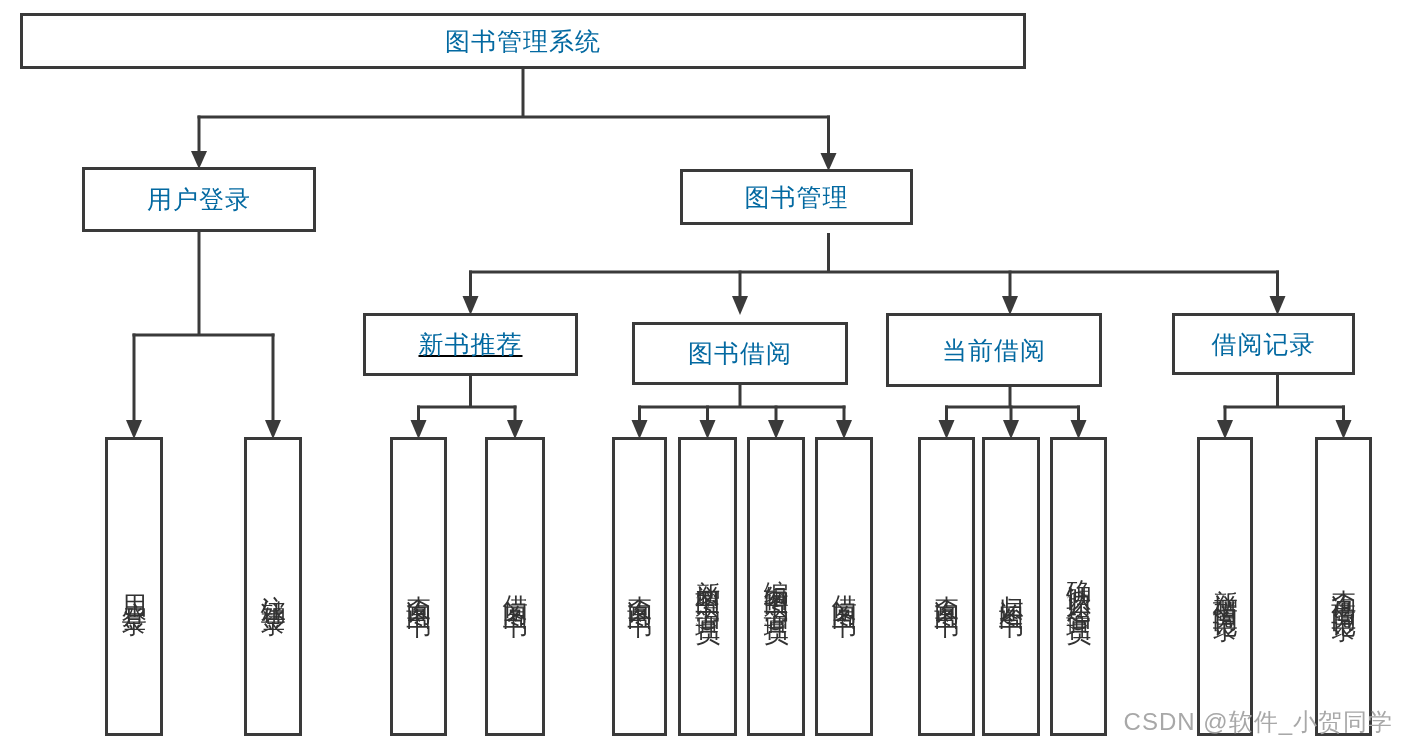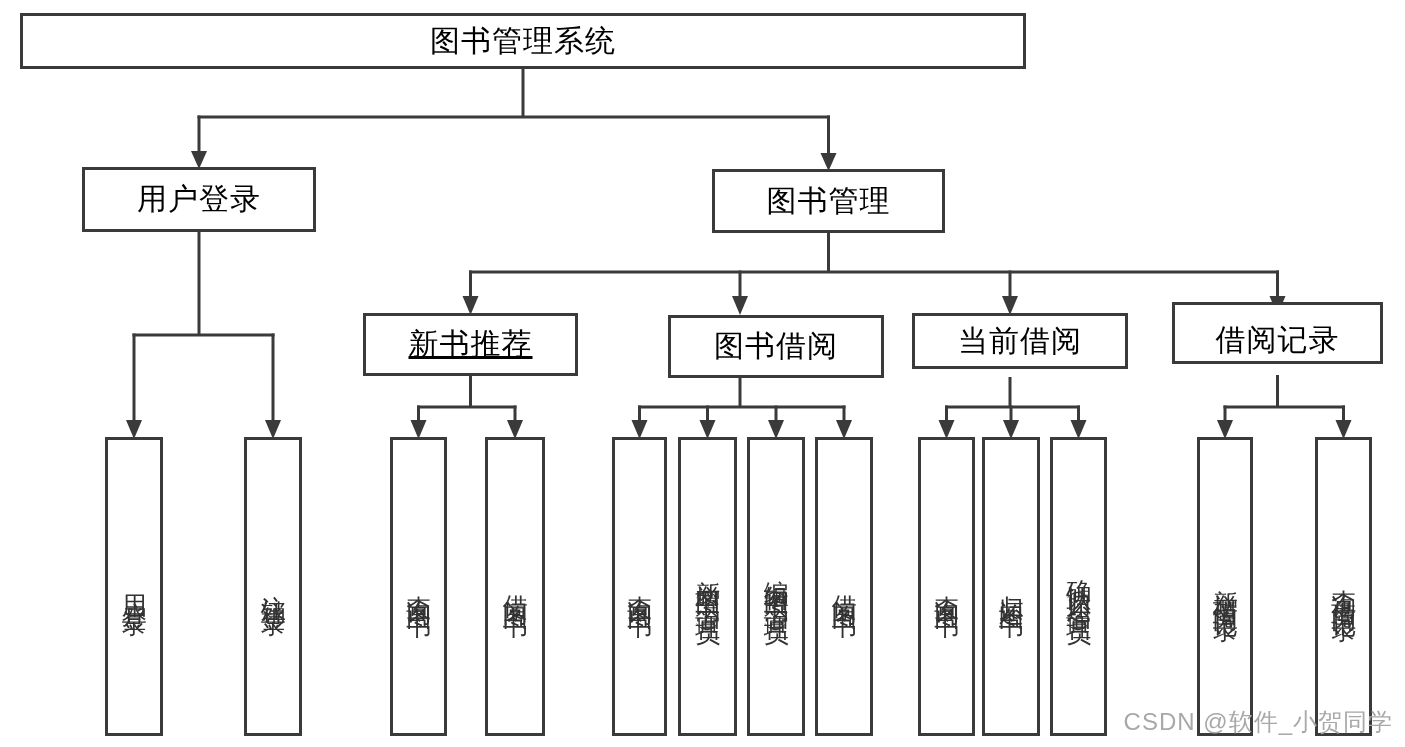--- a/index.html
+++ b/index.html
@@ -19,22 +19,22 @@
   .box {
     position: absolute;
     box-sizing: border-box;
     border: 3px solid #3a3a3a;
     background: #ffffff;
     display: flex;
     align-items: center;
     justify-content: center;
   }
   .h-label {
-    font-size: 30px;
-    color: #000000;
+    font-size: 25px;
+    color: #0369a1;
     letter-spacing: 1px;
     white-space: nowrap;
   }
   .v-label {
     writing-mode: vertical-rl;
     text-orientation: mixed;
     font-size: 25px;
     letter-spacing: 6px;
     color: #323232;
     line-height: 1.1;
@@ -116,34 +116,34 @@
     <polygon points="1343.5,439 1335.5,420 1351.5,420" fill="#3a3a3a" stroke="none"></polygon>
   </svg>
 
   <div class="box" style="left:20px; top:13px; width:1006px; height:56px;">
     <span class="h-label">图书管理系统</span>
   </div>
 
   <div class="box" style="left:82px; top:167px; width:234px; height:65px;">
     <span class="h-label">用户登录</span>
   </div>
-  <div class="box" style="left:712px; top:169px; width:233px; height:64px;">
+  <div class="box" style="left:680px; top:169px; width:233px; height:56px;">
     <span class="h-label">图书管理</span>
   </div>
 
   <div class="box" style="left:363px; top:313px; width:215px; height:63px;text-decoration:underline;">
     <span class="h-label">新书推荐</span>
   </div>
-  <div class="box" style="left:632px; top:315px; width:216px; height:63px;margin-left:36px;">
+  <div class="box" style="left:632px; top:322px; width:216px; height:63px;">
     <span class="h-label">图书借阅</span>
   </div>
-  <div class="box" style="left:912px; top:313px; width:216px; height:56px;text-align:center;">
+  <div class="box" style="left:886px; top:313px; width:216px; height:74px;text-align:center;">
     <span class="h-label">当前借阅</span>
   </div>
-  <div class="box" style="left:1172px; top:302px; width:211px; height:62px;align-items:flex-end;">
+  <div class="box" style="left:1172px; top:313px; width:183px; height:62px;">
     <span class="h-label">借阅记录</span>
   </div>
 
   <div class="box" style="left:105px; top:437px; width:58px; height:299px;">
     <span class="v-label">用户登录</span>
   </div>
   <div class="box" style="left:244px; top:437px; width:58px; height:299px;">
     <span class="v-label">注销登录</span>
   </div>
 

